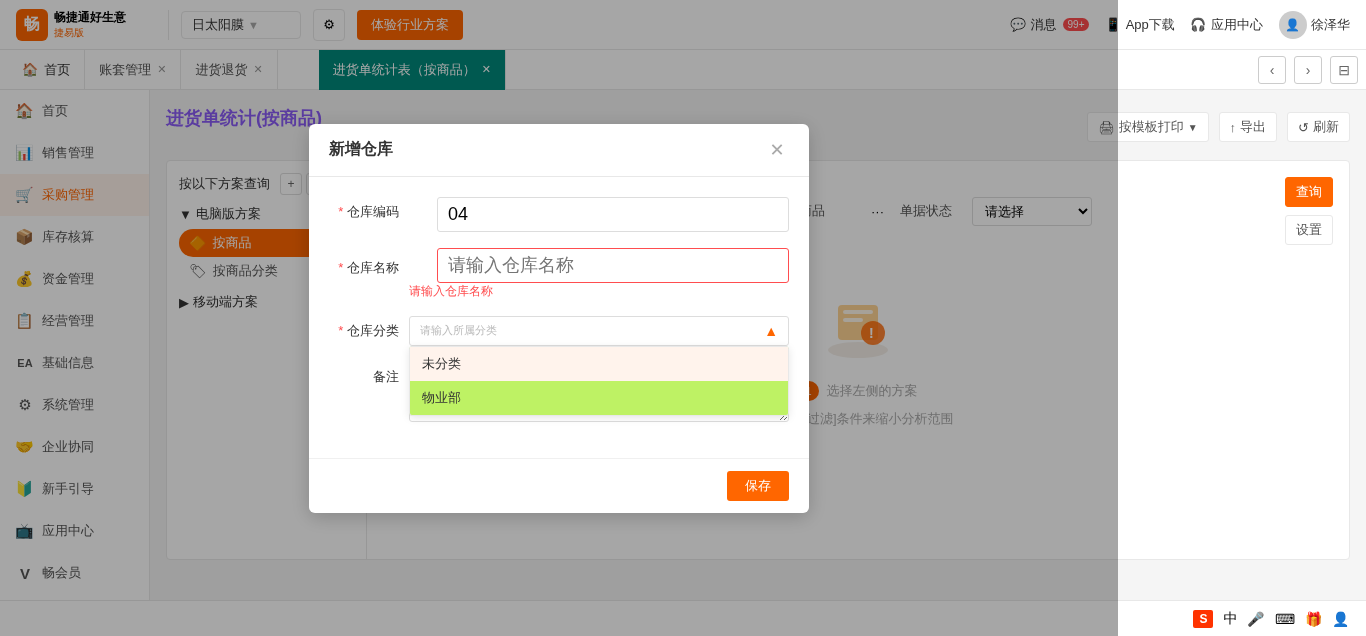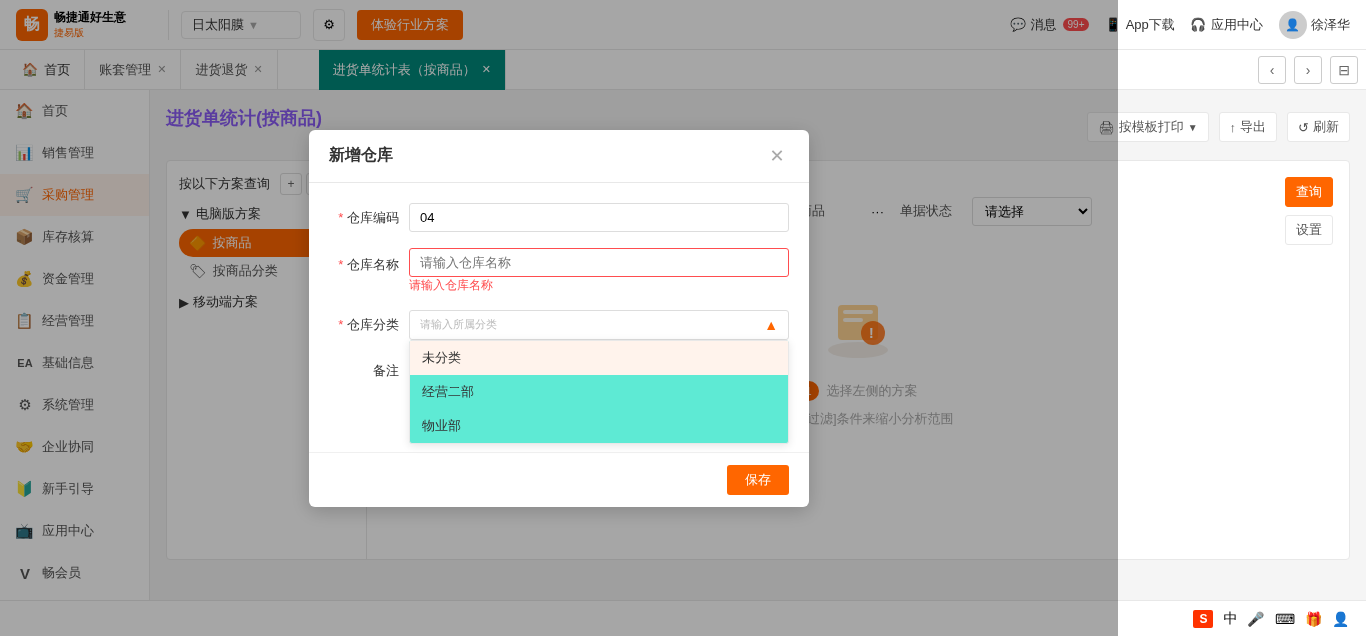--- a/index.html
+++ b/index.html
@@ -154,36 +154,36 @@
     .modal-close { width: 24px; height: 24px; cursor: pointer; display: flex; align-items: center; justify-content: center; color: #aaa; font-size: 18px; }
     .modal-body { padding: 20px; }
     .modal-footer { padding: 12px 20px; display: flex; justify-content: flex-end; gap: 10px; border-top: 1px solid #f0f0f0; }
     .btn-save { padding: 6px 18px; border: none; border-radius: 3px; background: #ff6600; color: #fff; cursor: pointer; font-size: 13px; }
 
     .modal-form-row { display: flex; align-items: flex-start; margin-bottom: 16px; }
     .modal-label { min-width: 80px; text-align: right; padding-right: 10px; padding-top: 6px; font-size: 13px; color: #333; }
     .required { color: #ff4d4f; }
     .modal-input {
       flex: 1; border: 1px solid #ddd; border-radius: 3px; padding: 6px 10px;
-      font-size: 13px; outline: none;
+      font-size: 18px; outline: none; margin-left: 28px;
     }
     .modal-input.error { border-color: #ff4d4f; }
     .error-msg { color: #ff4d4f; font-size: 12px; margin-top: 3px; }
 
     
     .dropdown-wrapper { flex: 1; position: relative; }
     .dropdown-input {
       width: 100%; border: 1px solid #ddd; border-radius: 3px; padding: 6px 10px;
       font-size: 13px; outline: none; display: flex; align-items: center; justify-content: space-between;
       cursor: pointer; background: #fff;
     }
     .dropdown-arrow { color: #ff6600; font-size: 14px; }
     .dropdown-list {
       position: absolute; top: 100%; left: 0; right: 0;
-      background: #5eead4; border: 1px solid #e8e8e8; border-radius: 3px;
+      background: #bef264; border: 1px solid #e8e8e8; border-radius: 3px;
       box-shadow: 0 2px 8px rgba(0,0,0,0.1); z-index: 200;
     }
     .dropdown-item {
       padding: 8px 12px; cursor: pointer; font-size: 13px; color: #333;
     }
     .dropdown-item.highlighted { background: #fff3ec; }
 
     .textarea-input {
       width: 100%; border: 1px solid #ddd; border-radius: 3px; padding: 6px 10px;
       font-size: 13px; outline: none; resize: vertical; min-height: 60px;
@@ -467,23 +467,20 @@
         <div class="dropdown-wrapper">
           <div class="dropdown-input">
             <span style="color:#bbb;font-size:11px;">请输入所属分类</span>
             <span class="dropdown-arrow">▲</span>
           </div>
           <div class="dropdown-list">
             <div class="dropdown-item highlighted">
               <span>未分类</span>
             </div>
             <div class="dropdown-item">
-              <span>经营二部</span>
-            </div>
-            <div class="dropdown-item">
               <span>物业部</span>
             </div>
           </div>
         </div>
       </div>
 
       <div class="modal-form-row">
         <div class="modal-label">备注</div>
         <textarea class="textarea-input" style="flex: 1 1 0%;"></textarea>
       </div>

